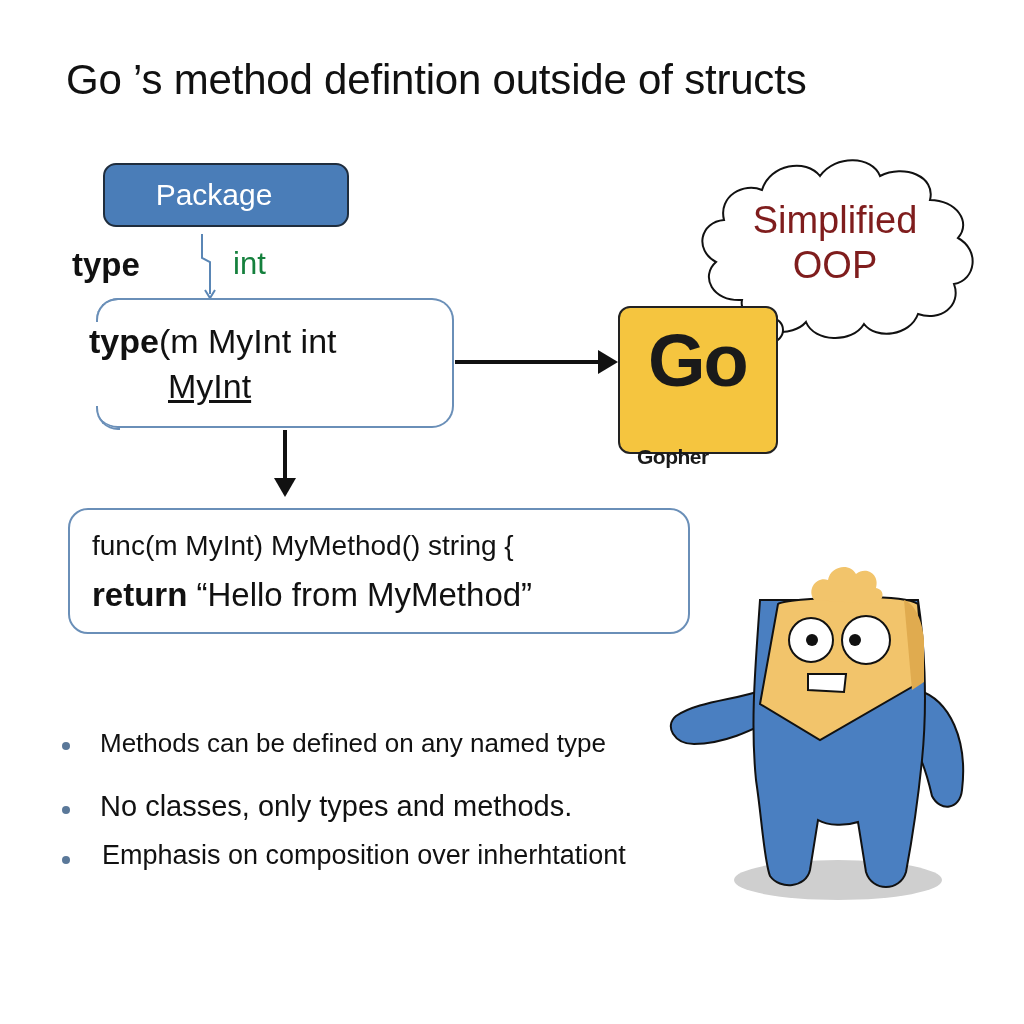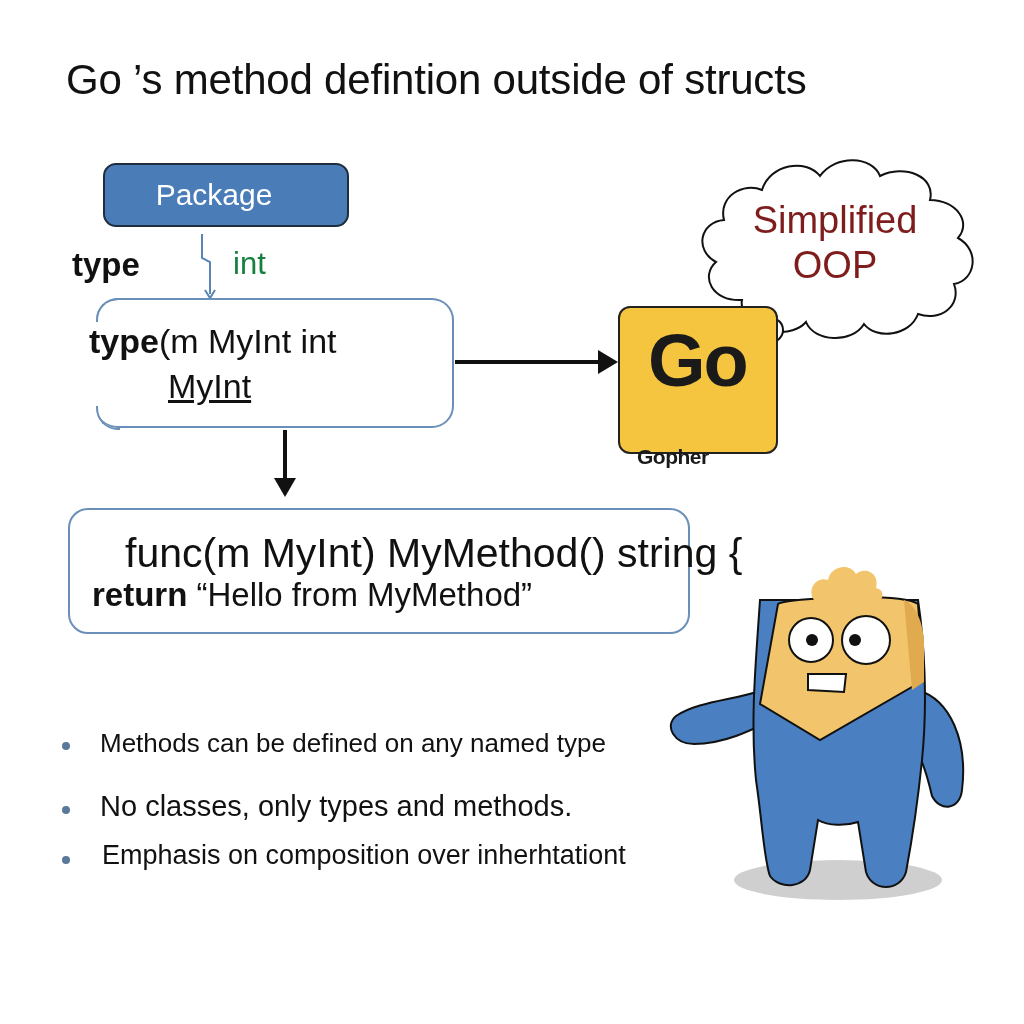--- a/index.html
+++ b/index.html
@@ -69,21 +69,21 @@
     .func-box {
       position: absolute; left: 68px; top: 508px;
       width: 622px; height: 126px;
       border: 2px solid #6a8fb8;
       border-radius: 20px;
       box-sizing: border-box;
       background: #fff;
     }
     .func-line1 {
       position: absolute; left: 92px; top: 530px;
-      font-size: 41px; white-space: nowrap; color: #111; margin-left: 33px;
+      font-size: 28px; white-space: nowrap; color: #111;
     }
     .func-line2 {
       position: absolute; left: 92px; top: 576px;
       font-size: 33px; white-space: nowrap; color: #111;
     }
     .func-line2 b { font-weight: 700; }
 
     .go-box {
       position: absolute; left: 618px; top: 306px;
       width: 160px; height: 148px;

